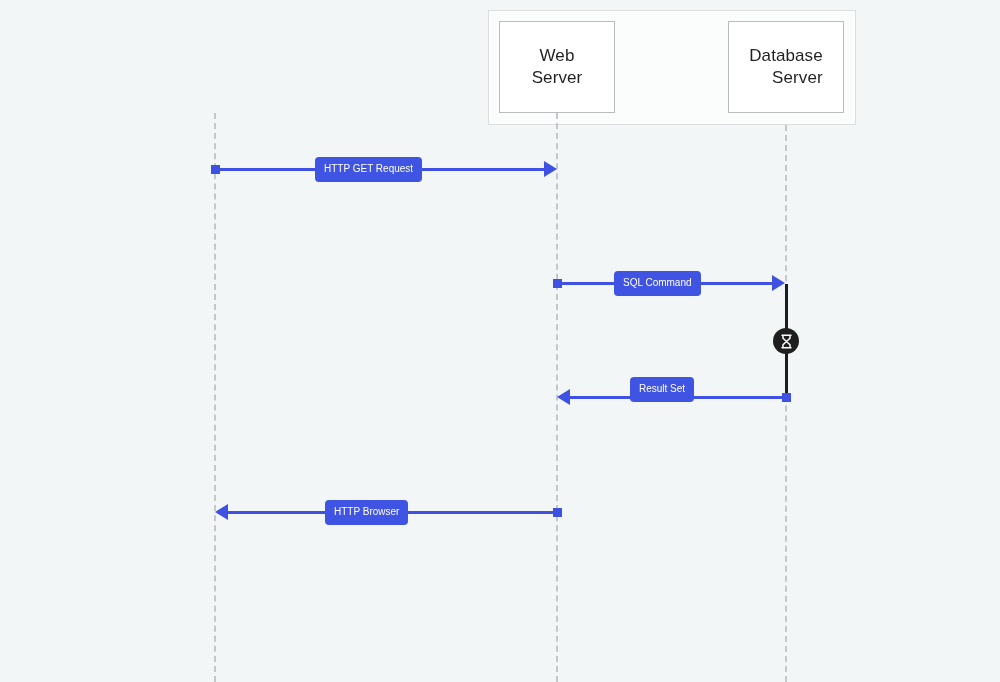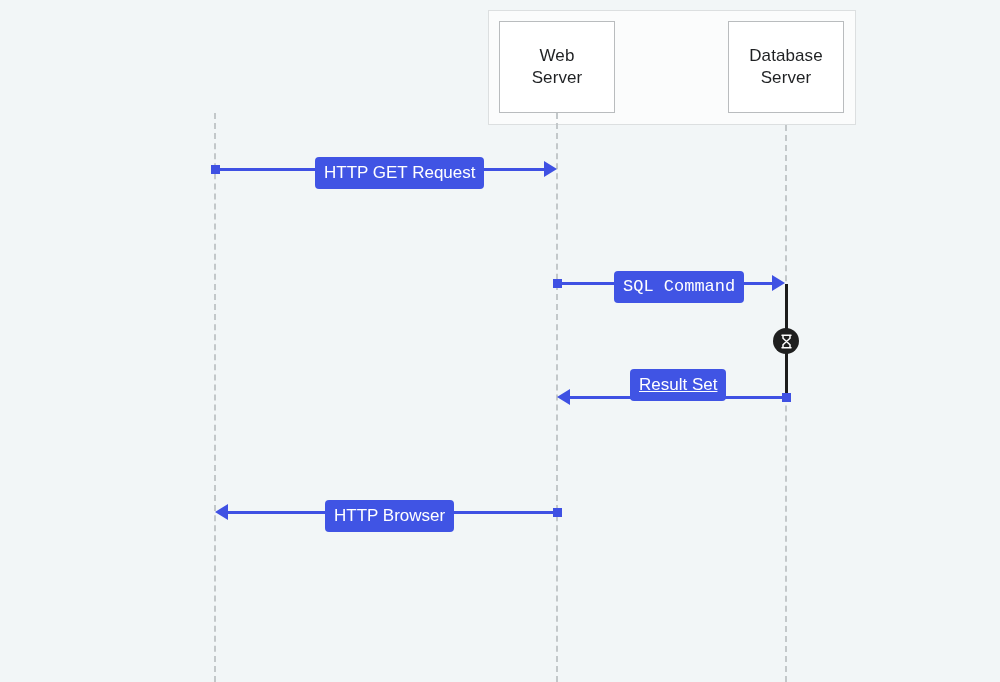--- a/index.html
+++ b/index.html
@@ -71,21 +71,21 @@
     position: absolute;
     width: 9px;
     height: 9px;
     background: #3f51e3;
   }
   .msg-label {
     position: absolute;
     background: #4054e4;
     color: #ffffff;
     border-radius: 4px;
-    font-size: 17px;
+    font-size: 10px;
     line-height: 1;
     padding: 7px 9px 8px 9px;
     white-space: nowrap;
     box-sizing: border-box;
   }
   .wait-badge {
     position: absolute;
     width: 26px;
     height: 26px;
     border-radius: 50%;
@@ -104,46 +104,46 @@
 <div id="diagram">
 
   <div class="group-box" style="left:488px; top:10px; width:368px; height:115px;"></div>
 
   <div class="lifeline" style="left:214px; top:113px; height:569px;"></div>
   <div class="lifeline" style="left:556px; top:113px; height:569px;"></div>
   <div class="lifeline" style="left:785px; top:125px; height:557px;"></div>
 
   <div class="actor-box" style="left:499px; top:21px; width:116px; height:92px;">Web
 Server</div>
-  <div class="actor-box" style="left:728px; top:21px; width:116px; height:92px;">Database
+  <div class="actor-box" style="left:728px; top:21px; width:116px; height:92px;text-align:right;">Database
 Server</div>
 
   <div class="activation" style="left:785px; top:284px; height:115px;"></div>
 
   <div class="src-square" style="left:211px; top:165px;"></div>
   <div class="msg-line" style="left:215px; top:168px; width:330px;"></div>
   <div class="arrow-head right" style="left:544px; top:161px;"></div>
   <div class="msg-label" style="left:315px; top:157px;">HTTP GET Request</div>
 
   <div class="src-square" style="left:553px; top:279px;"></div>
   <div class="msg-line" style="left:557px; top:282px; width:216px;"></div>
   <div class="arrow-head right" style="left:772px; top:275px;"></div>
-  <div class="msg-label" style="left:614px; top:271px;font-family:Liberation Mono, monospace;">SQL Command</div>
+  <div class="msg-label" style="left:614px; top:271px;">SQL Command</div>
 
   <div class="wait-badge" style="left:773px; top:328px;">
     <svg width="13" height="15" viewBox="0 0 13 15" aria-hidden="true">
       <path d="M2 1.2 H11 M2 13.8 H11
                M3 1.2 V4.2 L6.5 7.5 L10 4.2 V1.2
                M3 13.8 V10.8 L6.5 7.5 L10 10.8 V13.8" fill="none" stroke="#ffffff" stroke-width="1.5" stroke-linecap="round" stroke-linejoin="round"></path>
     </svg>
   </div>
 
   <div class="src-square" style="left:782px; top:393px;"></div>
   <div class="msg-line" style="left:570px; top:396px; width:214px;"></div>
   <div class="arrow-head left" style="left:557px; top:389px;"></div>
-  <div class="msg-label" style="left:630px; top:369px;text-decoration:underline;">Result Set</div>
+  <div class="msg-label" style="left:630px; top:377px;">Result Set</div>
 
   <div class="src-square" style="left:553px; top:508px;"></div>
   <div class="msg-line" style="left:228px; top:511px; width:327px;"></div>
   <div class="arrow-head left" style="left:215px; top:504px;"></div>
   <div class="msg-label" style="left:325px; top:500px;">HTTP Browser</div>
 
 </div>
 
 </body></html>

